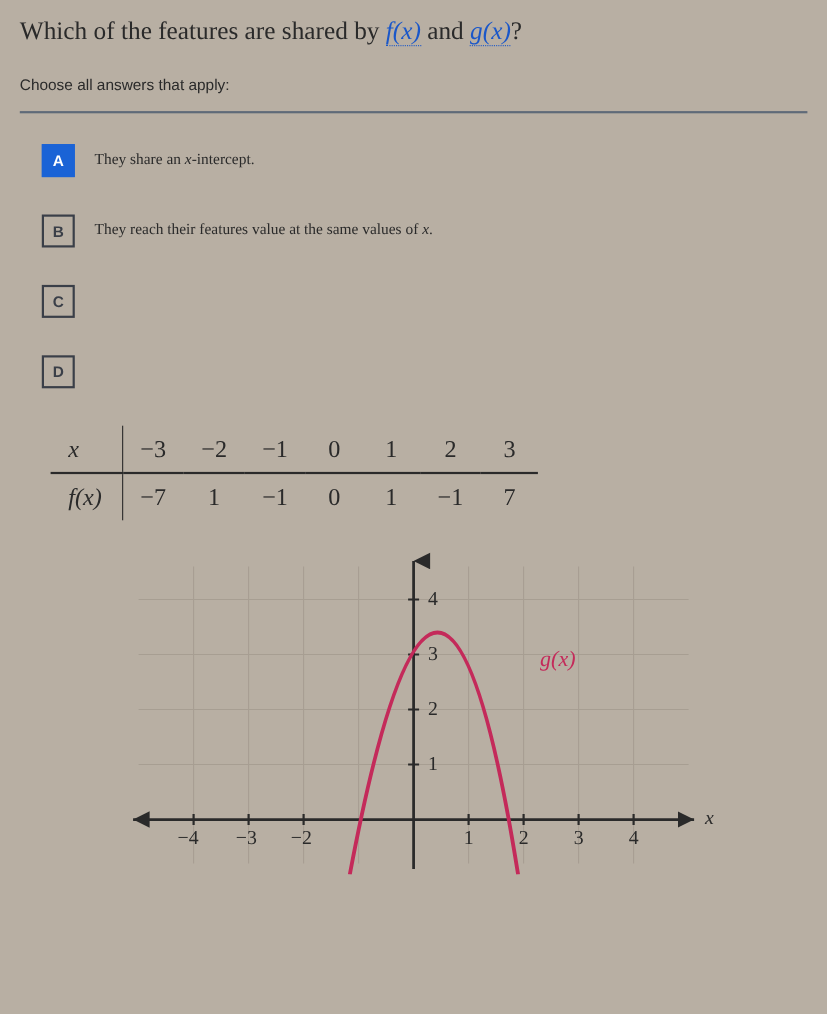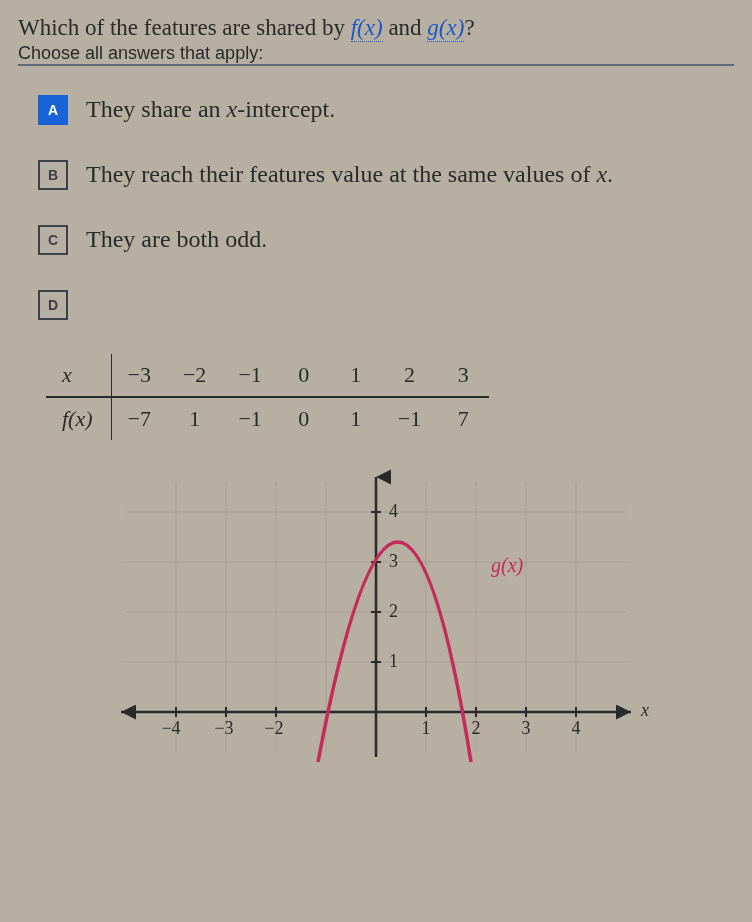--- a/index.html
+++ b/index.html
@@ -10,27 +10,28 @@
     font-family: Georgia, 'Times New Roman', serif;
     color: #2a2a2a;
     overflow: hidden;
   }
   .page {
     padding: 12px 18px 18px 18px;
   }
   .question {
     font-size: 23px;
     line-height: 1.35;
+    margin-bottom: 26px;
   }
   .math { font-style: italic; font-family: 'Times New Roman', serif; }
   .fxblue { color: #1a57c9; border-bottom: 1.5px dotted #1a57c9; padding-bottom: 1px; }
   .instruct {
-    font-size: 18px;
+    font-size: 14px;
     font-family: Arial, sans-serif;
-    margin-bottom: 0;
+    margin-bottom: 16px;
   }
   .rule {
     height: 2px;
     background: #5f6a78;
     margin-bottom: 28px;
   }
   .choices { padding-left: 20px; }
   .choice {
     display: flex;
     align-items: center;
@@ -50,21 +51,21 @@
     color: #3a3f48;
     background: transparent;
     flex: 0 0 auto;
   }
   .chip.selected {
     background: #1a63d6;
     border-color: #1a63d6;
     color: #fff;
   }
   .choice-text {
-    font-size: 24px;
+    font-size: 14px;
     line-height: 1.3;
   }
   .table-wrap {
     margin: 10px 0 22px 28px;
     width: 520px;
   }
   table.data {
     border-collapse: collapse;
     font-family: 'Times New Roman', serif;
     font-size: 22px;
@@ -110,23 +111,20 @@
 
     <div class="choice">
       <div class="chip">B</div>
       <div class="choice-text">
         <span>They reach their features value at the same values of </span><span class="math">x</span><span>.</span>
       </div>
     </div>
 
     <div class="choice">
       <div class="chip">C</div>
-      <div class="choice-text">
-        <span>They are both odd.</span>
-      </div>
     </div>
 
     <div class="choice">
       <div class="chip">D</div>
     </div>
 
   </div>
 
   <div class="table-wrap">
     <table class="data">

